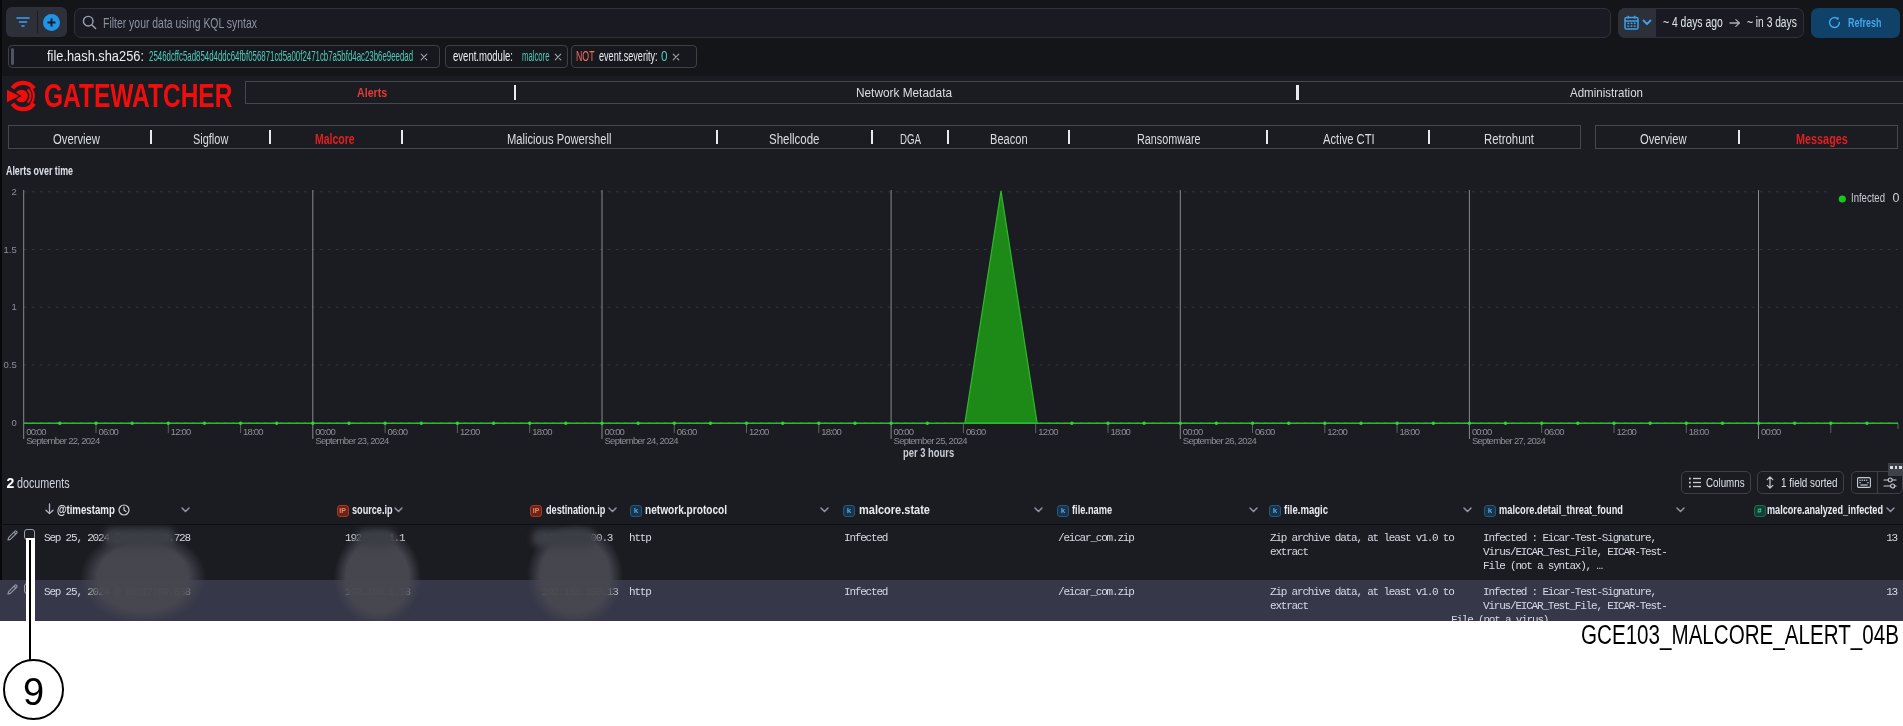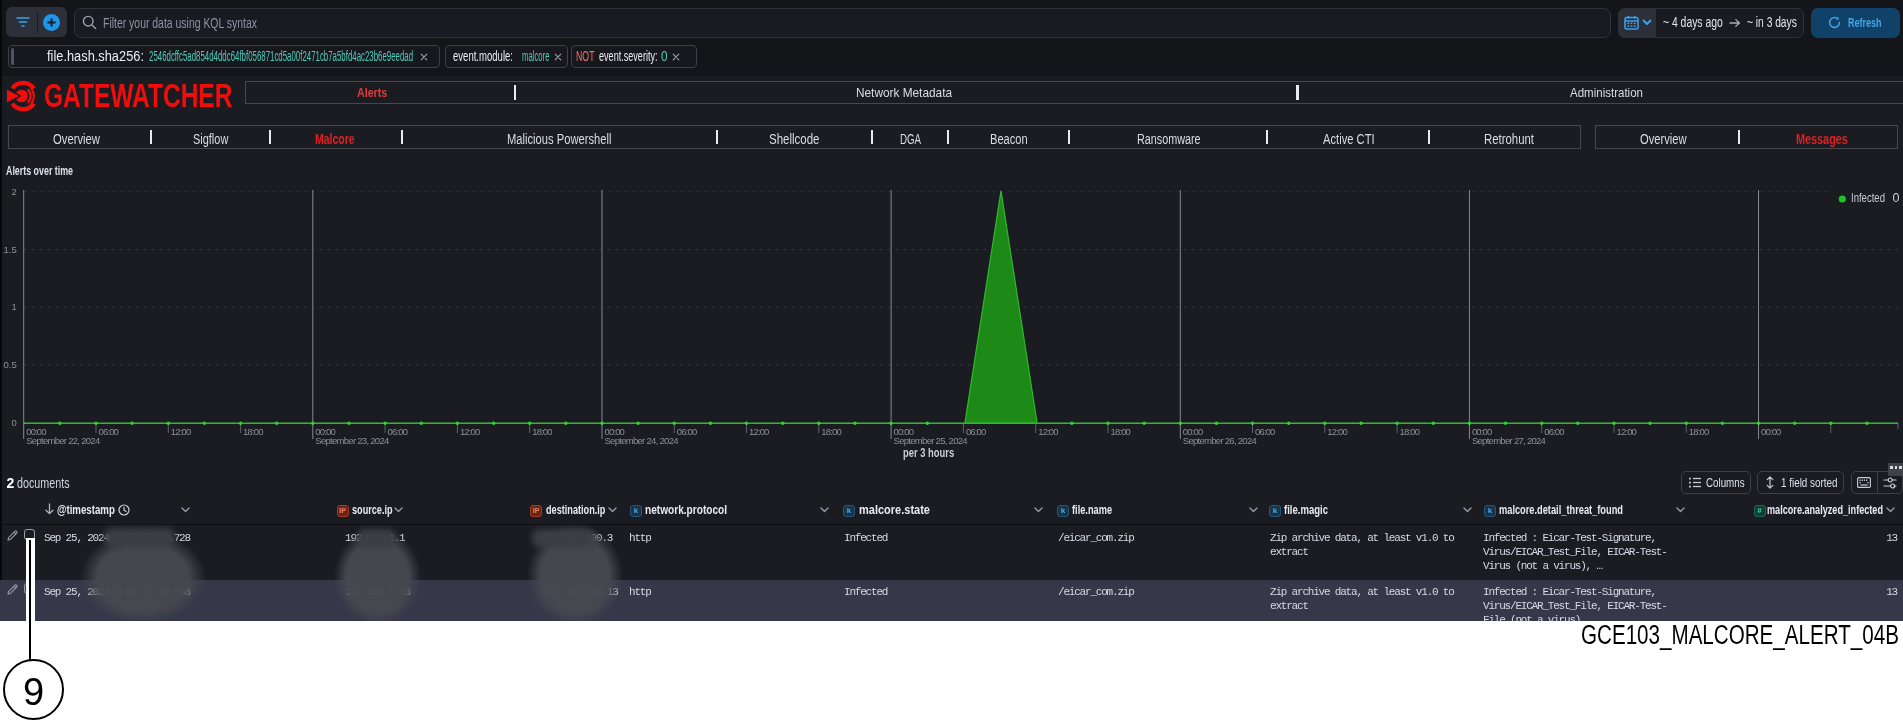--- a/index.html
+++ b/index.html
@@ -383,33 +383,33 @@
 <div class="mono abs" style="left:44px;top:531.5px">Sep 25, 2024 @ 08:18:28.728</div>
 <div class="mono abs" style="left:345px;top:531.5px">192.168.1.1</div>
 <div class="mono abs" style="left:542px;top:531.5px">192.168.100.3</div>
 <div class="mono abs" style="left:629px;top:531.5px">http</div>
 <div class="mono abs" style="left:844px;top:531.5px">Infected</div>
 <div class="mono abs" style="left:1058px;top:531.5px">/eicar_com.zip</div>
 <div class="mono abs" style="left:1270px;top:531.5px">Zip archive data, at least v1.0 to</div>
 <div class="mono abs" style="left:1270px;top:545.5px">extract</div>
 <div class="mono abs" style="left:1483px;top:531.5px">Infected : Eicar-Test-Signature,</div>
 <div class="mono abs" style="left:1483px;top:545.5px">Virus/EICAR_Test_File, EICAR-Test-</div>
-<div class="mono abs" style="left:1483px;top:559.5px">Virus (not a virus), …</div>
+<div class="mono abs" style="left:1483px;top:559.5px">File (not a syntax), …</div>
 <div class="mono abs" style="right:6px;top:531.5px">13</div>
 <div class="mono abs" style="left:44px;top:585.5px">Sep 25, 2024 @ 06:17:09.838</div>
 <div class="mono abs" style="left:345px;top:585.5px">192.168.1.18</div>
 <div class="mono abs" style="left:542px;top:585.5px">192.168.100.13</div>
 <div class="mono abs" style="left:629px;top:585.5px">http</div>
 <div class="mono abs" style="left:844px;top:585.5px">Infected</div>
 <div class="mono abs" style="left:1058px;top:585.5px">/eicar_com.zip</div>
 <div class="mono abs" style="left:1270px;top:585.5px">Zip archive data, at least v1.0 to</div>
 <div class="mono abs" style="left:1270px;top:599.5px">extract</div>
 <div class="mono abs" style="left:1483px;top:585.5px">Infected : Eicar-Test-Signature,</div>
 <div class="mono abs" style="left:1483px;top:599.5px">Virus/EICAR_Test_File, EICAR-Test-</div>
-<div class="mono abs" style="left:1483px;top:613.5px">File (not a virus)</div>
+<div class="mono abs" style="left:1451px;top:613.5px">File (not a virus)</div>
 <div class="mono abs" style="right:6px;top:585.5px">13</div>
 <div class="abs" style="left:7px;top:530px">
     <svg width="11" height="11" viewBox="0 0 11 11">
       <path d="M1 10 1.6 7.6 8 1.2a0.9 0.9 0 0 1 1.3 0l0.5 0.5a0.9 0.9 0 0 1 0 1.3L3.4 9.4 1 10z M7 2.2 8.8 4" fill="none" stroke="#939aa7" stroke-width="1.1" stroke-linecap="round" stroke-linejoin="round"></path>
     </svg>
   </div>
 <div class="abs" style="left:24px;top:529px;width:11px;height:11px;border:1.3px solid #99a0ac;border-radius:3px"></div>
 <div class="abs" style="left:7px;top:584px">
     <svg width="11" height="11" viewBox="0 0 11 11">
       <path d="M1 10 1.6 7.6 8 1.2a0.9 0.9 0 0 1 1.3 0l0.5 0.5a0.9 0.9 0 0 1 0 1.3L3.4 9.4 1 10z M7 2.2 8.8 4" fill="none" stroke="#939aa7" stroke-width="1.1" stroke-linecap="round" stroke-linejoin="round"></path>

